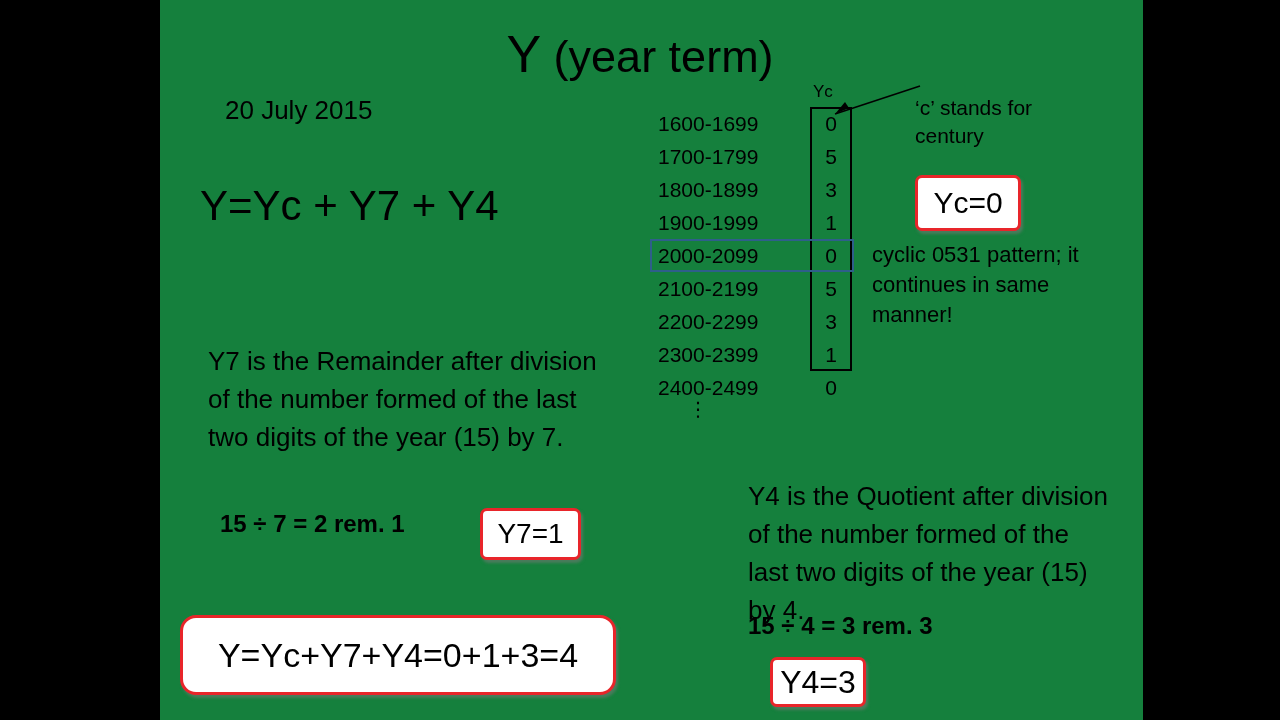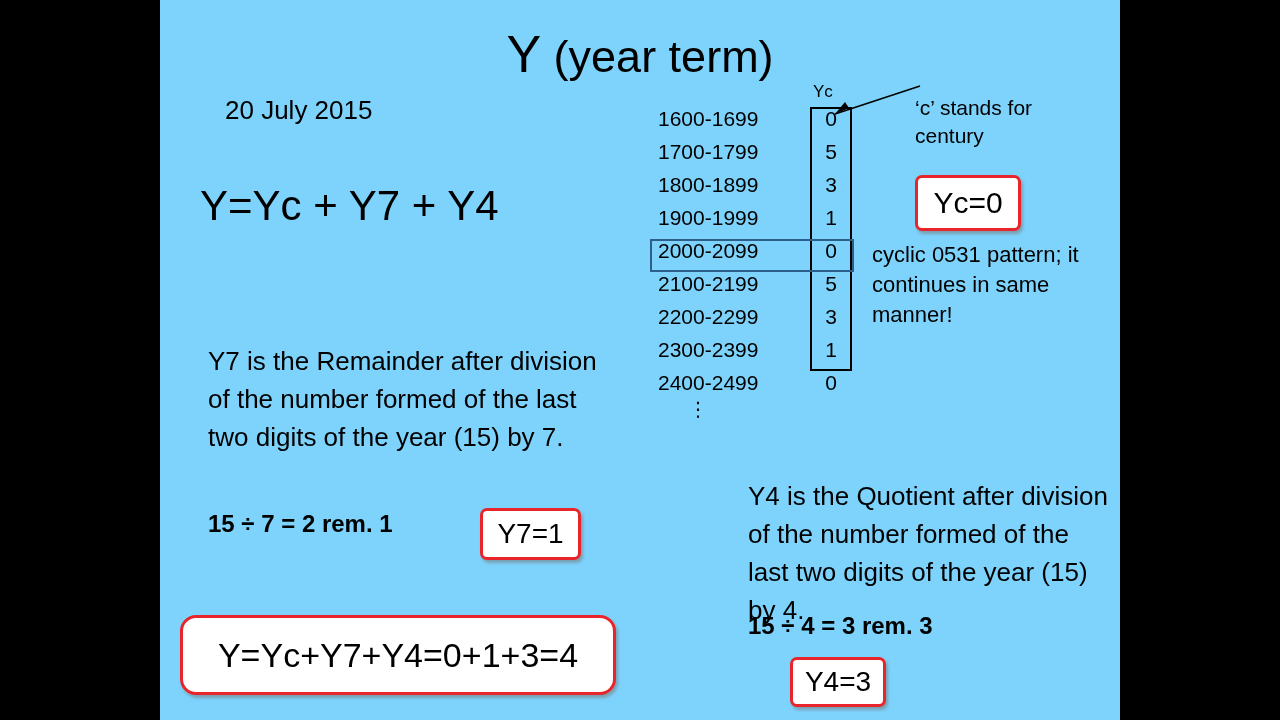--- a/index.html
+++ b/index.html
@@ -18,21 +18,22 @@
     width: 1280px;
     height: 720px;
     background: #000000;
   }
   .slide {
     position: absolute;
     left: 160px;
     top: 0;
     width: 960px;
     height: 720px;
-    background: #7dd3fc;
+    background: #15803d;
+    padding-left: 23px;
   }
 
   
   .title {
     position: absolute;
     left: 0;
     top: 24px;
     width: 960px;
     text-align: center;
     font-size: 45px;
@@ -66,21 +67,21 @@
     position: absolute;
     left: 48px;
     top: 342px;
     width: 400px;
     font-size: 26px;
     line-height: 38px;
     color: #000;
   }
   .calc-y7 {
     position: absolute;
-    left: 48px;
+    left: 60px;
     top: 510px;
     font-size: 24px;
     font-weight: bold;
     color: #000;
   }
 
   
   .para-y4 {
     position: absolute;
     left: 588px;
@@ -125,22 +126,21 @@
     top: 508px;
     width: 95px;
     height: 46px;
     font-size: 28px;
   }
   .redbox.y4 {
     left: 610px;
     top: 657px;
     width: 90px;
     height: 44px;
-    font-size: 28px;
-    margin-left: 20px;
+    font-size: 32px;
   }
   .redbox.final {
     left: 20px;
     top: 615px;
     width: 430px;
     height: 74px;
     font-size: 34px;
     border-radius: 16px;
   }
 
@@ -159,20 +159,21 @@
   }
   .rows {
     position: absolute;
     left: 0;
     top: 22px;
   }
   .row {
     position: relative;
     height: 33px;
     display: flex;
+    align-items: center;
   }
   .range {
     width: 160px;
     font-size: 21px;
     color: #000;
     text-align: left;
     padding-left: 8px;
     box-sizing: border-box;
   }
   .val {

